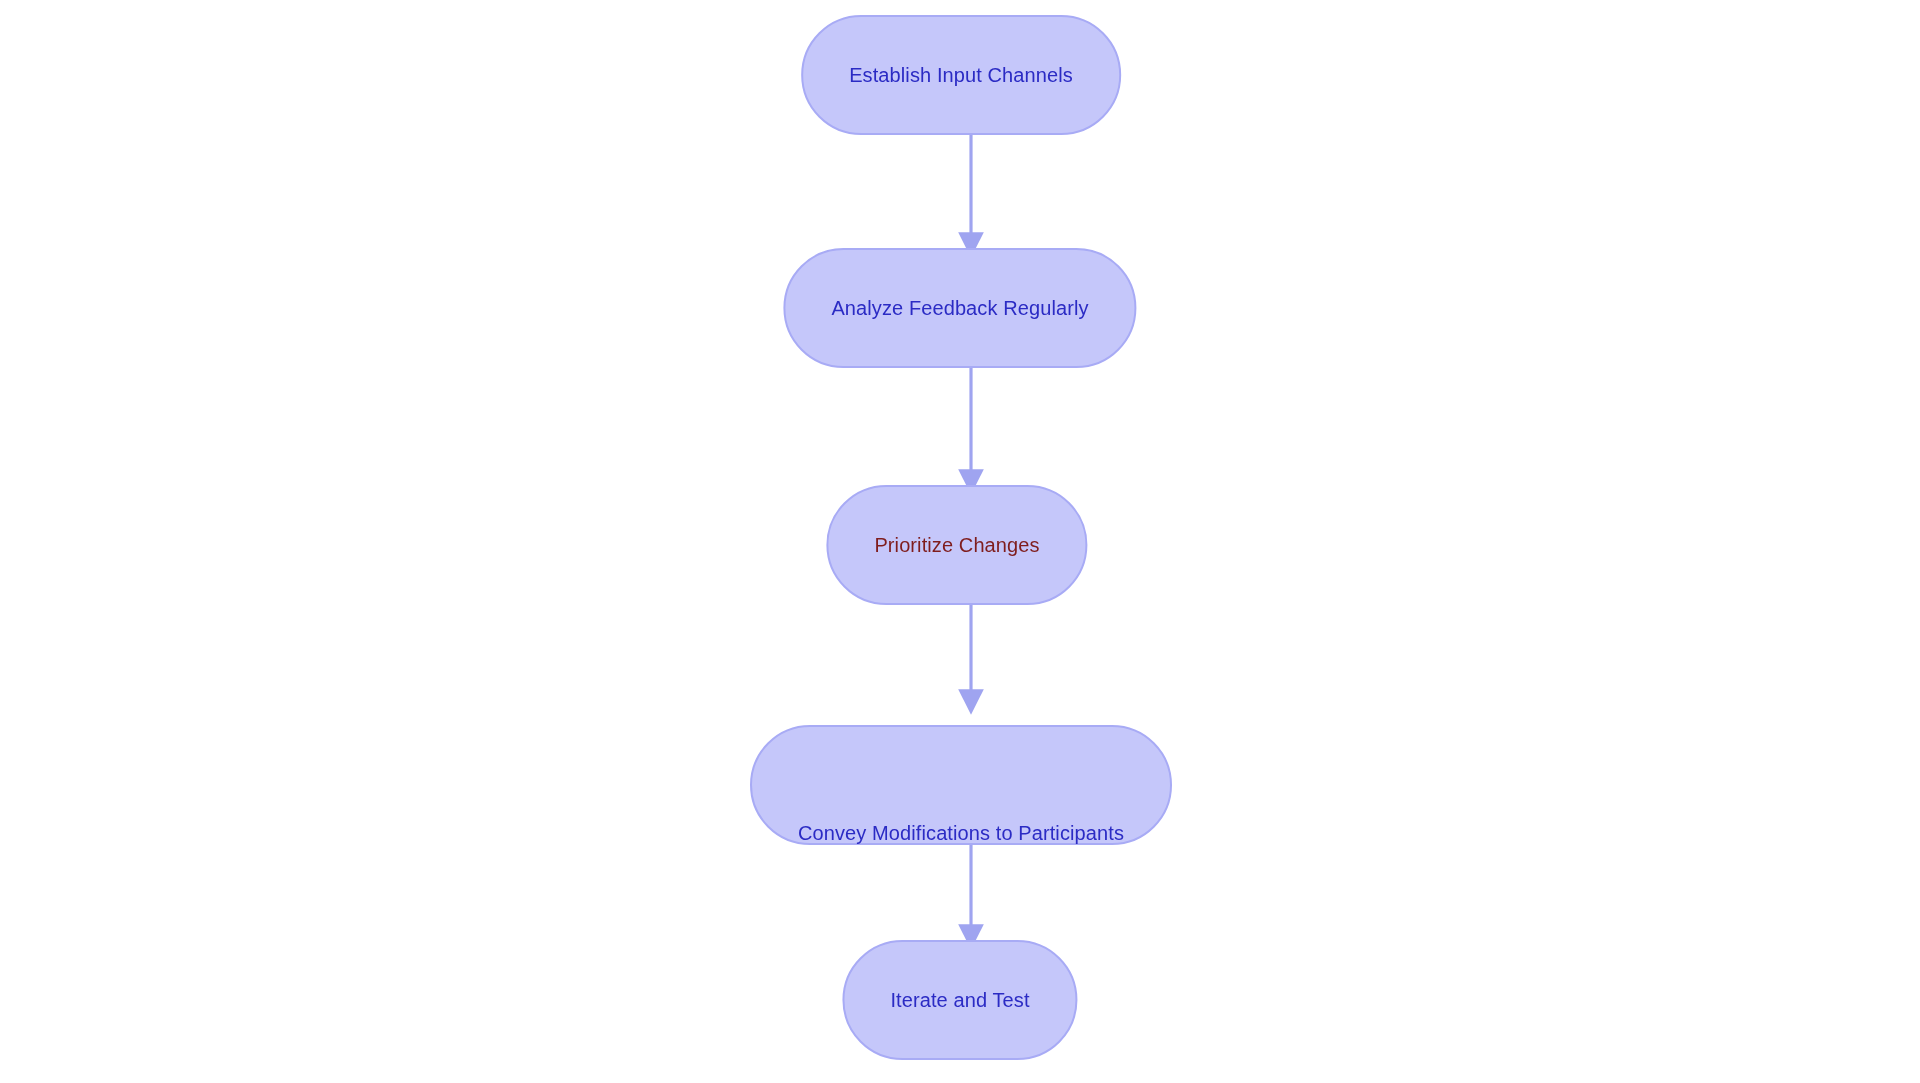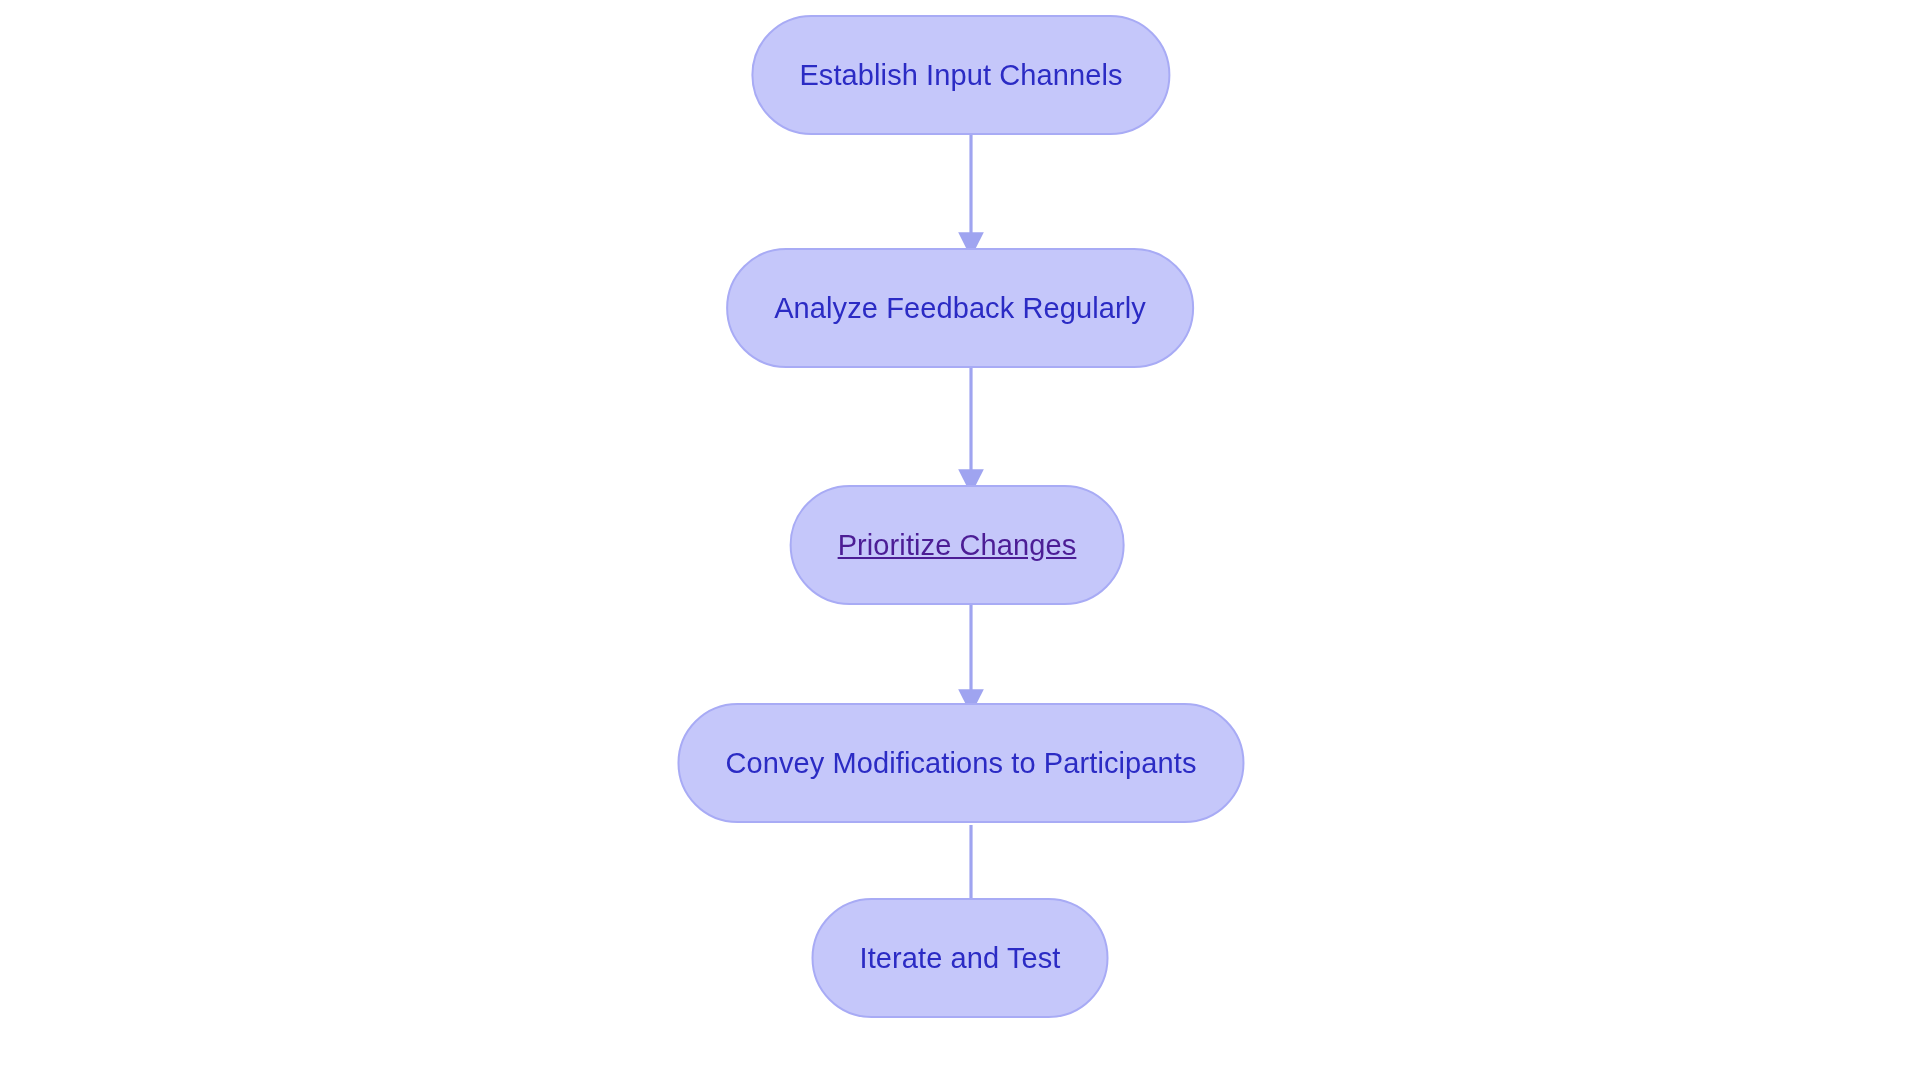--- a/index.html
+++ b/index.html
@@ -53,33 +53,33 @@
     height: 120px;
     border-radius: 60px;
     background: #c5c7fa;
     border: 2px solid #a8abf5;
     padding: 0 46px;
     white-space: nowrap;
   }
 
   .flow-node-label {
     color: #2b2bc4;
-    font-size: 29px;
+    font-size: 20px;
     font-weight: 400;
     letter-spacing: 0.1px;
     line-height: 1;
     font-family: "Liberation Sans", sans-serif;
   }
 
   
   .node-pos-0 { top: 15px;  margin-left: 1px; }
   .node-pos-1 { top: 248px; margin-left: 0px; }
   .node-pos-2 { top: 485px; margin-left: -3px; }
-  .node-pos-3 { top: 703px; margin-left: 1px; }
-  .node-pos-4 { top: 898px; margin-left: 0px; }
+  .node-pos-3 { top: 725px; margin-left: 1px; align-items: flex-end; }
+  .node-pos-4 { top: 940px; margin-left: 0px; }
 </style>
 </head>
 <body style="background: rgb(255, 255, 255);">
 
 <div id="flowchart-canvas" style="background: rgb(255, 255, 255);">
 
   <svg id="connector-layer" viewBox="0 0 1920 1083" width="1920" height="1083" aria-hidden="true">
     <defs>
       <marker id="arrowhead" markerWidth="10" markerHeight="8" refX="1.2" refY="4" orient="auto" markerUnits="strokeWidth">
         <path d="M0,0 L0,8 L8,4 z" fill="#9fa4f0"></path>
@@ -99,21 +99,21 @@
 
     <div class="flow-node node-pos-0" style="background: rgb(197, 199, 250); border-color: rgb(168, 171, 245);">
       <span class="flow-node-label" style="color: rgb(43, 43, 196);">Establish Input Channels</span>
     </div>
 
     <div class="flow-node node-pos-1" style="background: rgb(197, 199, 250); border-color: rgb(168, 171, 245); text-align: right;">
       <span class="flow-node-label" style="color: rgb(43, 43, 196);">Analyze Feedback Regularly</span>
     </div>
 
     <div class="flow-node node-pos-2" style="background: rgb(197, 199, 250); border-color: rgb(168, 171, 245);">
-      <span class="flow-node-label" style="color: #4c1d95; text-decoration: underline;">Prioritize Changes</span>
+      <span class="flow-node-label" style="color: #7f1d1d;">Prioritize Changes</span>
     </div>
 
     <div class="flow-node node-pos-3" style="background: rgb(197, 199, 250); border-color: rgb(168, 171, 245);">
       <span class="flow-node-label" style="color: rgb(43, 43, 196);">Convey Modifications to Participants</span>
     </div>
 
     <div class="flow-node node-pos-4" style="background: rgb(197, 199, 250); border-color: rgb(168, 171, 245);">
       <span class="flow-node-label" style="color: rgb(43, 43, 196);">Iterate and Test</span>
     </div>
 

